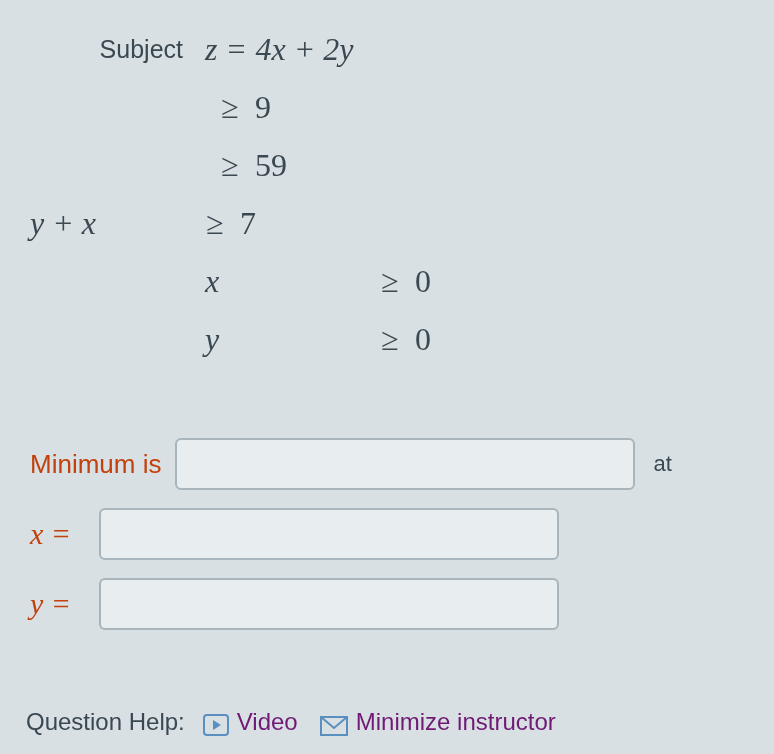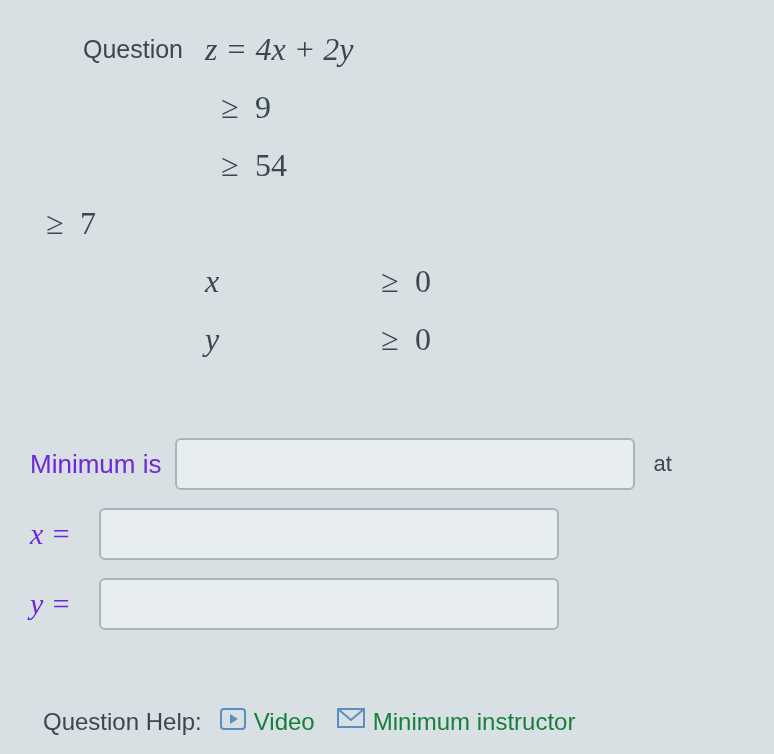--- a/index.html
+++ b/index.html
@@ -14,65 +14,66 @@
     }
     .problem { margin-bottom: 70px; }
     .row { display: flex; align-items: center; height: 58px; }
     .label-col { width: 175px; text-align: right; padding-right: 22px; font-size: 25px; }
     .math-col { font-family: 'Times New Roman', serif; font-style: italic; font-size: 32px; display: flex; align-items: center; }
     .lhs { width: 160px; }
     .op { width: 50px; text-align: center; font-style: normal; }
     .rhs { font-style: normal; }
     .answers { }
     .ans-row { display: flex; align-items: center; margin-bottom: 18px; }
-    .ans-label { font-size: 26px; color: #6d28d9; margin-right: 14px; }
+    .ans-label { font-size: 26px; color: #c2410c; margin-right: 14px; }
     .ans-label.math { font-family: 'Times New Roman', serif; font-style: italic; font-size: 30px; width: 55px; }
     input.answer-box {
       border: 2px solid #a8b5bc;
       border-radius: 6px;
       background: #e8eef0;
       height: 52px;
       width: 460px;
       font-size: 20px;
       padding: 6px 10px;
     }
     .at { font-size: 22px; margin-left: 18px; }
-    .help { position: absolute; bottom: 18px; left: 43px; display: flex; align-items: center; font-size: 24px; }
+    .help { position: absolute; bottom: 18px; left: 26px; display: flex; align-items: center; font-size: 24px; }
     .help-label { color: #3a4852; margin-right: 18px; }
-    .help-link { display: inline-flex; align-items: flex-start; color: #15803d; cursor: pointer; margin-right: 22px; }
+    .help-link { display: inline-flex; align-items: flex-end; color: #701a75; cursor: pointer; margin-right: 22px; }
     .help-link svg { margin-right: 8px; }
   </style>
 </head>
 <body>
 
 <div class="problem">
   <div class="row">
-    <div class="label-col">Question</div>
+    <div class="label-col">Subject</div>
     <div class="math-col">
       <span class="lhs" style="width:auto">z</span>
       <span class="op" style="width:auto;padding:0 10px">=</span>
       <span>4x + 2y</span>
     </div>
   </div>
   <div class="row">
     <div class="label-col"></div>
     <div class="math-col">
       <span class="op">≥</span>
       <span class="rhs">9</span>
     </div>
   </div>
   <div class="row">
     <div class="label-col"></div>
     <div class="math-col">
       <span class="op">≥</span>
-      <span class="rhs">54</span>
+      <span class="rhs">59</span>
     </div>
   </div>
   <div class="row">
     <div class="math-col">
+      <span class="lhs">y + x</span>
       <span class="op">≥</span>
       <span class="rhs">7</span>
     </div>
   </div>
   <div class="row">
     <div class="label-col"></div>
     <div class="math-col">
       <span class="lhs">x</span>
       <span class="op">≥</span>
       <span class="rhs">0</span>
@@ -111,15 +112,15 @@
         <rect x="1" y="1" width="24" height="20" rx="3" fill="none" stroke="#5a8fbf" stroke-width="2"></rect>
         <path d="M10 6 L18 11 L10 16 Z" fill="#5a8fbf"></path>
       </svg>
     <span>Video</span>
   </span>
   <span class="help-link">
     <svg width="28" height="20" viewBox="0 0 28 20">
         <rect x="1" y="1" width="26" height="18" fill="none" stroke="#5a8fbf" stroke-width="2"></rect>
         <path d="M1 1 L14 12 L27 1" fill="none" stroke="#5a8fbf" stroke-width="2"></path>
       </svg>
-    <span>Minimum instructor</span>
+    <span>Minimize instructor</span>
   </span>
 </div>
 
 </body></html>

